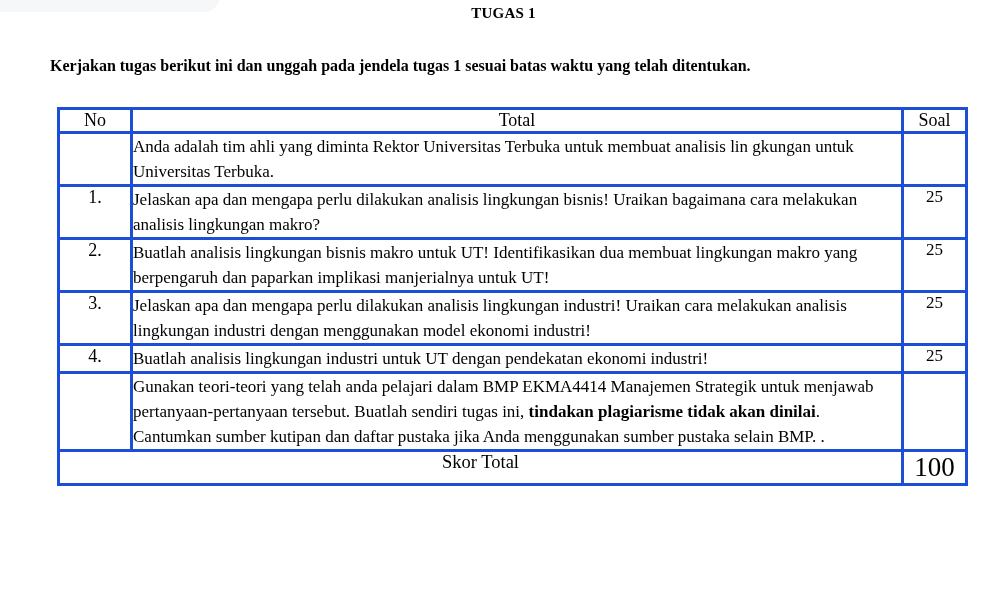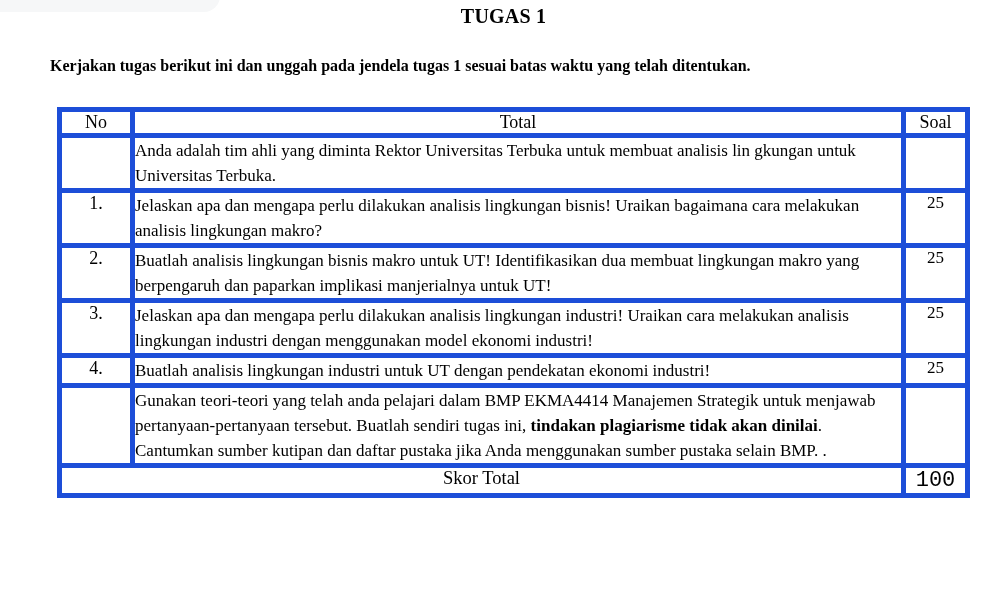--- a/index.html
+++ b/index.html
@@ -37,21 +37,21 @@
     width: 1007px;
     height: 600px;
   }
 
   .doc-title {
     position: absolute;
     left: 0;
     top: 5px;
     width: 1007px;
     text-align: center;
-    font-size: 20px;
+    font-size: 15px;
     font-weight: bold;
     letter-spacing: 0.2px;
   }
 
   .intro {
     position: absolute;
     left: 50px;
     top: 54px;
     width: 860px;
     font-size: 16px;
@@ -62,21 +62,21 @@
   table.tugas {
     position: absolute;
     left: 57px;
     top: 107px;
     width: 908px;
     border-collapse: collapse;
     table-layout: fixed;
   }
   table.tugas td,
   table.tugas th {
-    border: 5px solid #1d4ed8;
+    border: 3px solid #1d4ed8;
     padding: 0;
     vertical-align: top;
     font-weight: normal;
   }
 
   col.col-no   { width: 73px; }
   col.col-soal { width: 771px; }
   col.col-skor { width: 64px; }
 
   
@@ -114,25 +114,24 @@
   .cell-total {
     text-align: center;
     font-size: 18.5px;
     font-weight: bold;
     vertical-align: middle;
     padding: 5px 0 7px 0;
     margin-top: 36px;
   }
   .cell-total-score {
     text-align: center;
-    font-size: 22px;
+    font-size: 27px;
     font-weight: bold;
     vertical-align: middle;
     padding: 4px 0 6px 0;
-    font-family: Liberation Mono, monospace;
   }
 
   .bold-inline { font-weight: bold; }
 </style>
 </head>
 <body>
 
 <div class="top-corner-panel"></div>
 
 <div class="page">

